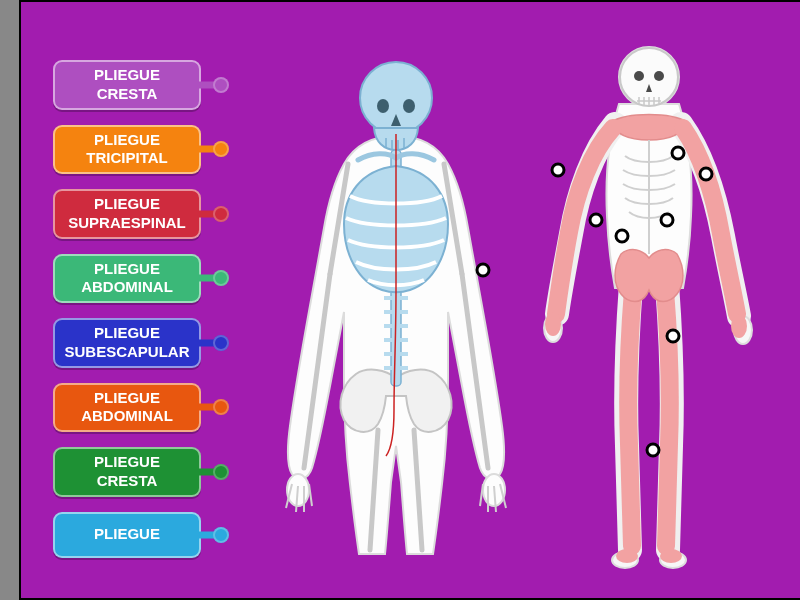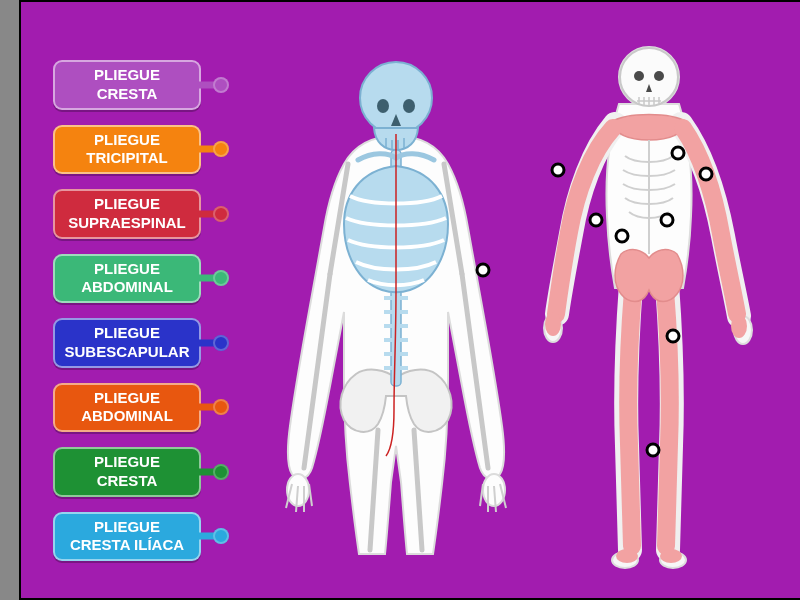--- a/index.html
+++ b/index.html
@@ -65,21 +65,21 @@
         <span><span>PLIEGUE</span><br><span>ABDOMINAL</span></span>
         <span class="label-stub" style="background: rgb(232, 87, 15);"></span>
         <span class="label-dot" style="background: rgb(232, 87, 15);"></span>
       </div>
       <div class="label-btn" style="background: rgb(30, 145, 52);">
         <span><span>PLIEGUE</span><br><span>CRESTA</span></span>
         <span class="label-stub" style="background: rgb(30, 145, 52);"></span>
         <span class="label-dot" style="background: rgb(30, 145, 52);"></span>
       </div>
       <div class="label-btn" style="background: rgb(43, 169, 222);">
-        <span><span>PLIEGUE</span><br><span>CRESTA ILÍACA</span></span>
+        <span><span>PLIEGUE</span><br></span>
         <span class="label-stub" style="background: rgb(43, 169, 222);"></span>
         <span class="label-dot" style="background: rgb(43, 169, 222);"></span>
       </div>
     </div>
 
   <div class="figure figure-left">
     <svg width="300" height="540" viewBox="0 0 300 540">
 
       <g fill="#fdfdfd" stroke="#dcdcdc" stroke-width="2">
         <path d="M150,98 C126,98 108,108 98,126 C88,144 82,166 78,190 C72,222 66,256 60,290 C54,324 48,358 44,388 C41,410 41,428 46,436 C52,444 62,442 66,430 C72,410 78,380 84,348 C89,322 94,296 98,274 L98,340 C98,380 100,414 104,446 C107,472 110,496 113,516 L139,516 C141,496 143,470 145,444 L150,408 L155,444 C157,470 159,496 161,516 L187,516 C190,496 193,472 196,446 C200,414 202,380 202,340 L202,274 C206,296 211,322 216,348 C222,380 228,410 234,430 C238,442 248,444 254,436 C259,428 259,410 256,388 C252,358 246,324 240,290 C234,256 228,222 222,190 C218,166 212,144 202,126 C192,108 174,98 150,98 Z"></path>

